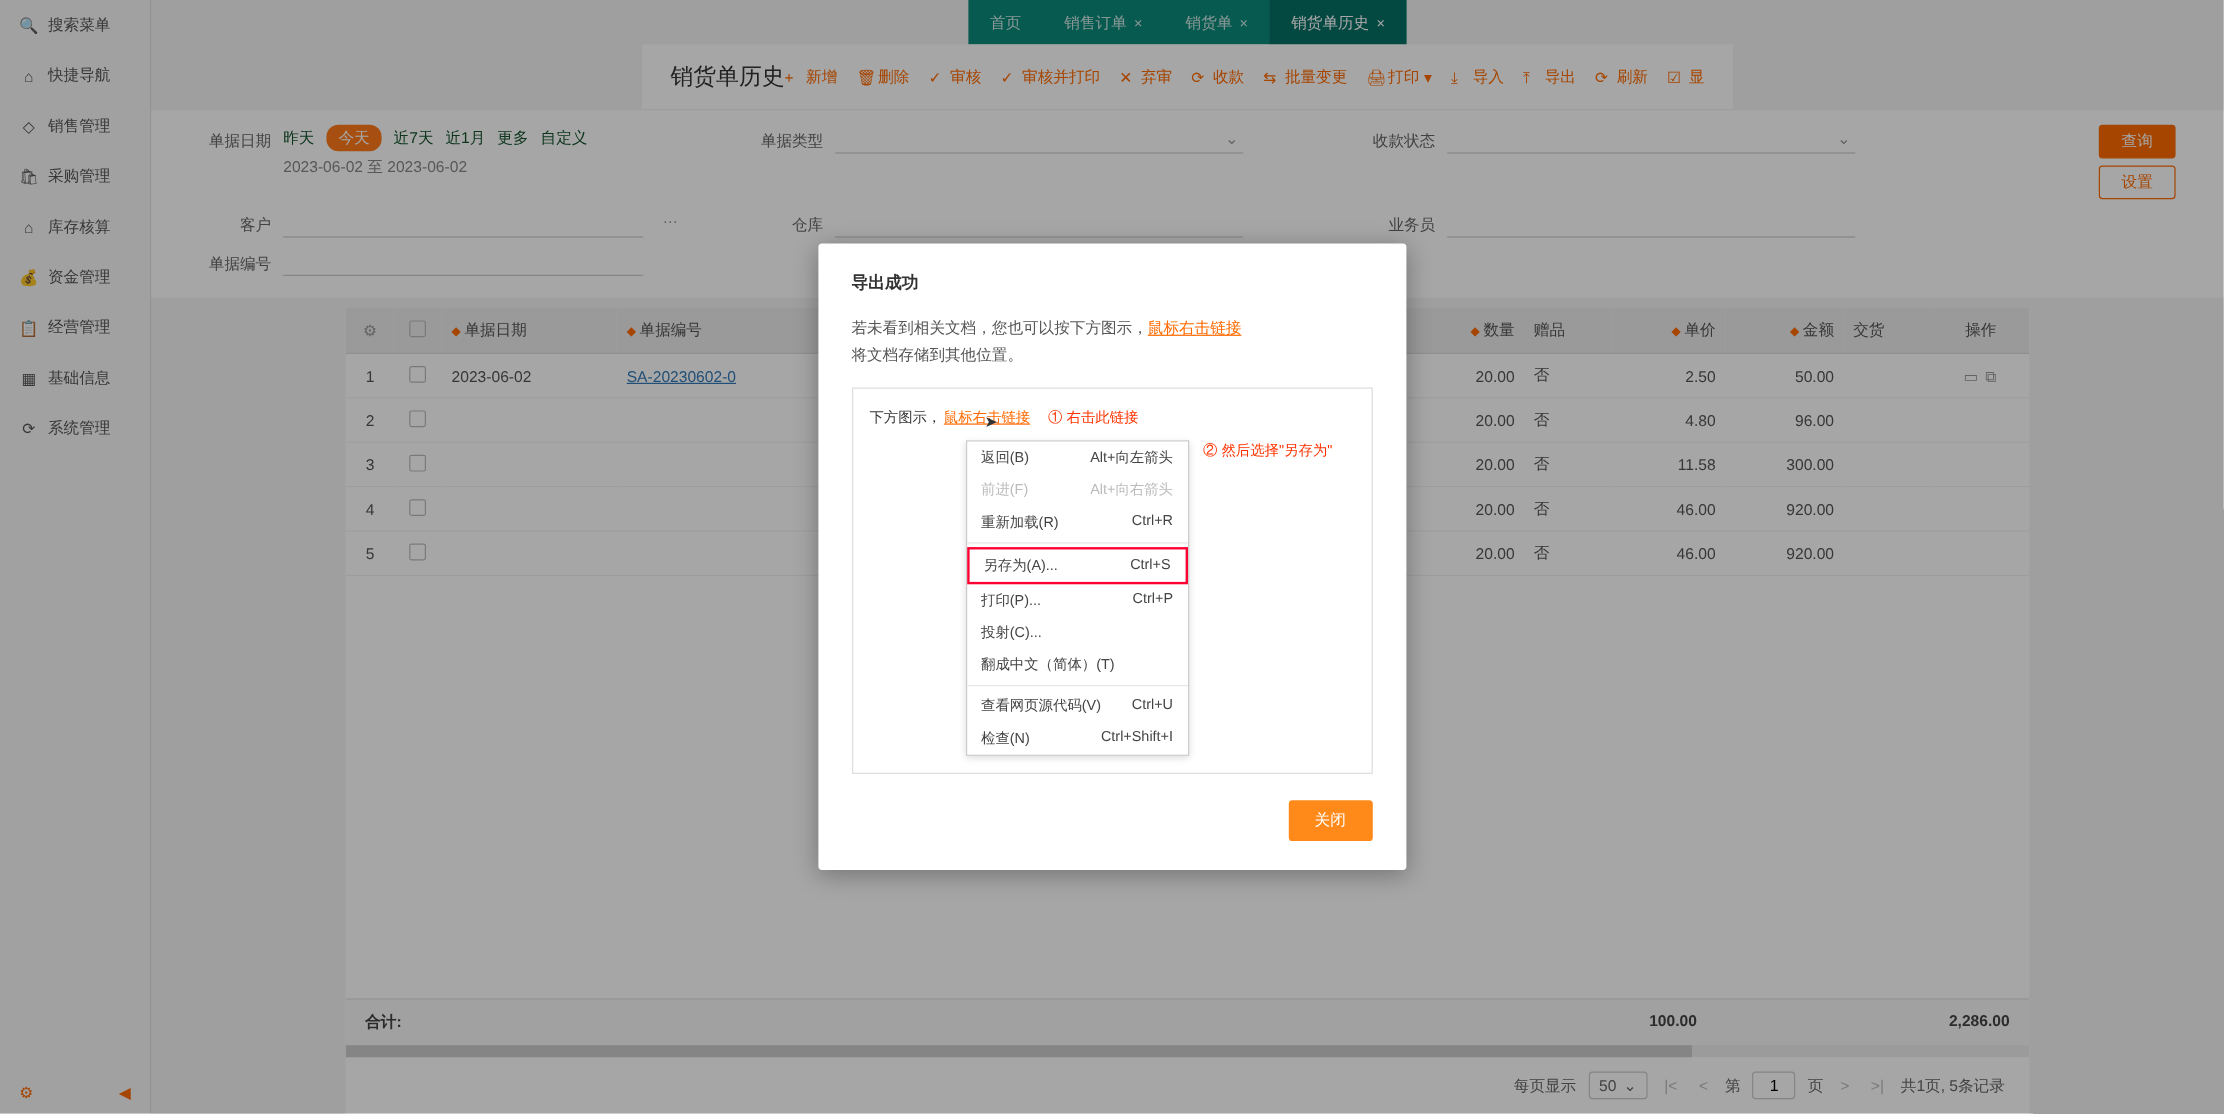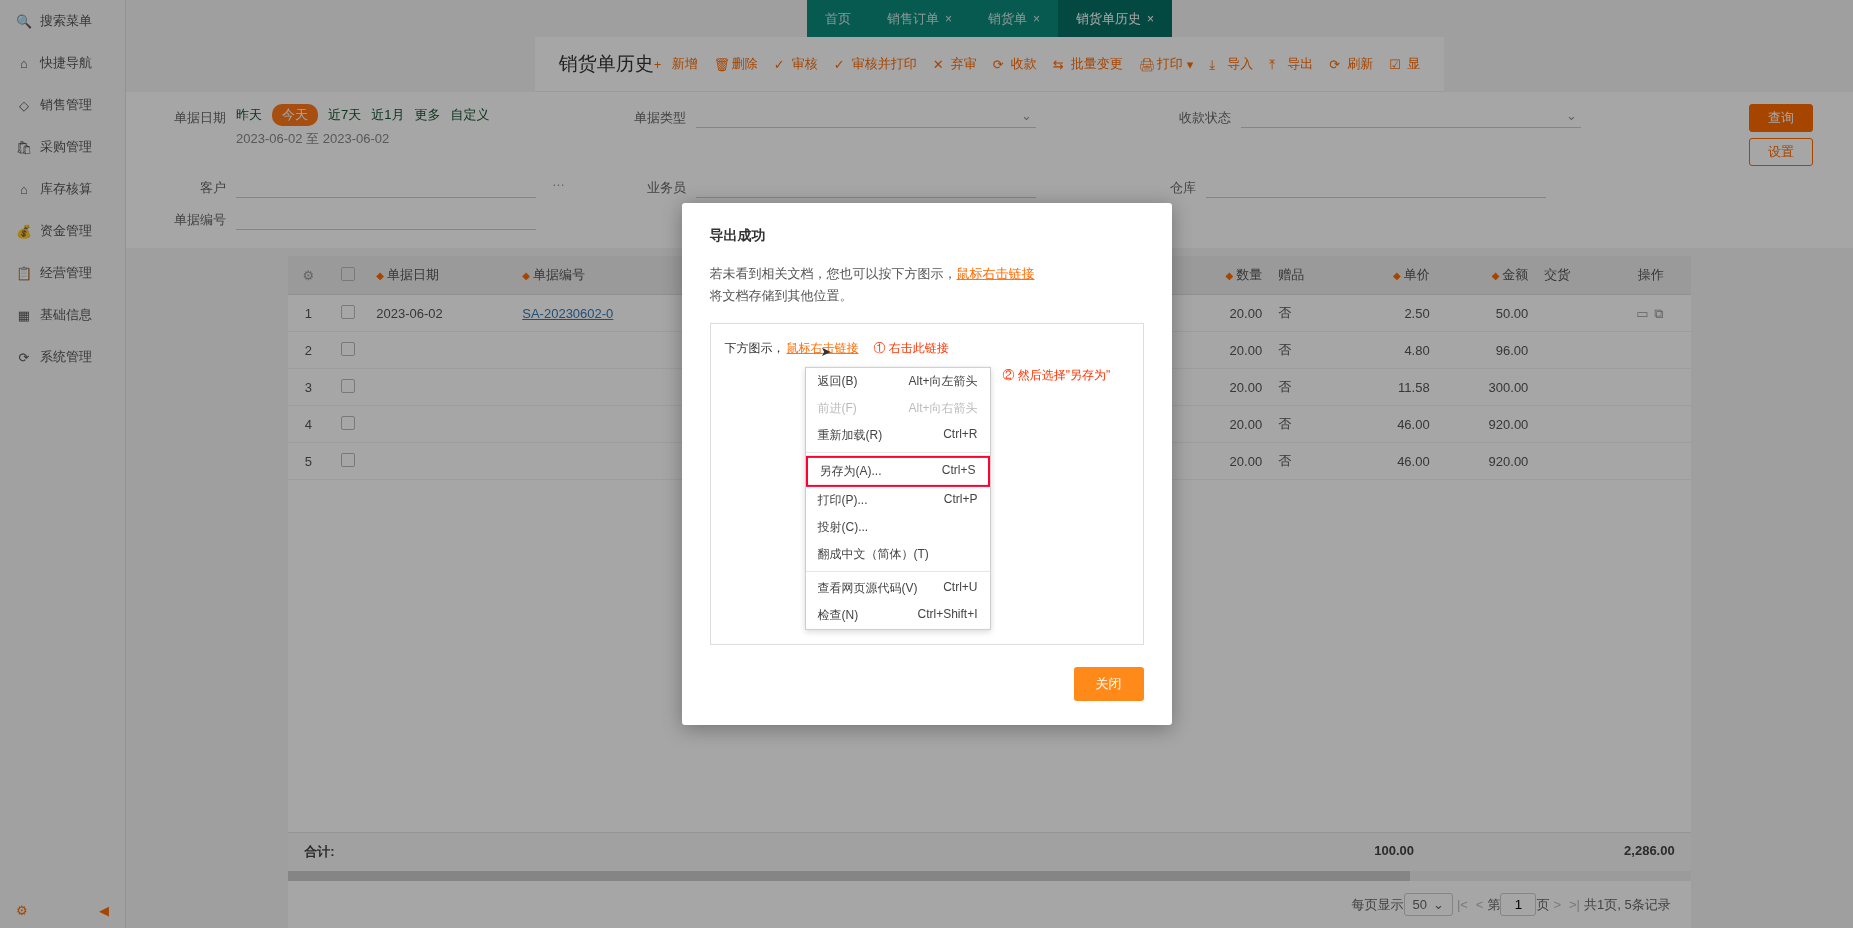--- a/index.html
+++ b/index.html
@@ -62,21 +62,21 @@
     .gear { color: #999; }
     .rowicon { width: 13px; height: 13px; display: inline-block; color: #999; }
     
     
     .totals { display: flex; background: #f7f7f7; border-top: 1px solid #e5e5e5; padding: 10px 16px; font-weight: bold; color: #444; }
     .totlabel { width: 130px; }
     .totqty { margin-left: 940px; }
     .totamt { margin-left: 210px; }
     
     
-    .pager { display: flex; justify-content: flex-end; align-items: center; padding: 12px 20px; color: #666; background: #fff; }
+    .pager { display: flex; justify-content: flex-end; align-items: center; padding: 12px 20px; gap: 10px; color: #666; background: #fff; }
     .pgsel { border: 1px solid #ccc; padding: 3px 8px; border-radius: 3px; display: inline-flex; align-items: center; gap: 6px; }
     .pginput { width: 36px; border: 1px solid #ccc; text-align: center; padding: 3px; border-radius: 3px; }
     .pgbtn { color: #bbb; cursor: pointer; padding: 0 4px; }
     
     
     .scrim { position: absolute; inset: 0; background: rgba(0,0,0,0.35); z-index: 10; }
     
     
     .modal { position: absolute; left: 50%; top: 50%; transform: translate(-50%, -50%); width: 490px; background: #fff; border-radius: 3px; box-shadow: 0 4px 20px rgba(0,0,0,.3); z-index: 20; padding: 24px 28px; }
     .mtitle { font-size: 14px; font-weight: bold; margin-bottom: 18px; }
@@ -234,43 +234,43 @@
             </div>
             <div class="daterange">2023-06-02 至 2023-06-02</div>
           </div>
         </div>
         <div class="fgroup" style="width:450px;margin-left:60px">
           <div class="flabel">单据类型</div>
           <div class="fselect">
               <span class="caret">⌄</span>
             </div>
         </div>
-        <div class="fgroup" style="width:450px;margin-left:95px">
+        <div class="fgroup" style="width:450px;margin-left:60px">
           <div class="flabel">收款状态</div>
           <div class="fselect">
               <span class="caret">⌄</span>
             </div>
         </div>
         <div class="fbtns">
           <div class="btn btn-primary">查询</div>
           <div class="btn btn-outline">设置</div>
         </div>
       </div>
       <div class="frow">
         <div class="fgroup" style="width:400px">
           <div class="flabel">客户</div>
           <div class="fselect" style="min-width:300px"></div>
             <span class="dots">…</span>
         </div>
         <div class="fgroup" style="width:450px;margin-left:60px">
+          <div class="flabel">仓库</div>
+          <div class="fselect"></div>
+        </div>
+        <div class="fgroup" style="width:450px;margin-left:60px">
           <div class="flabel">业务员</div>
-          <div class="fselect"></div>
-        </div>
-        <div class="fgroup" style="width:450px;margin-left:60px">
-          <div class="flabel">仓库</div>
           <div class="fselect"></div>
         </div>
       </div>
       <div class="frow">
         <div class="fgroup" style="width:400px">
           <div class="flabel">单据编号</div>
           <div class="fselect" style="min-width:300px"></div>
         </div>
       </div>
     </div>

